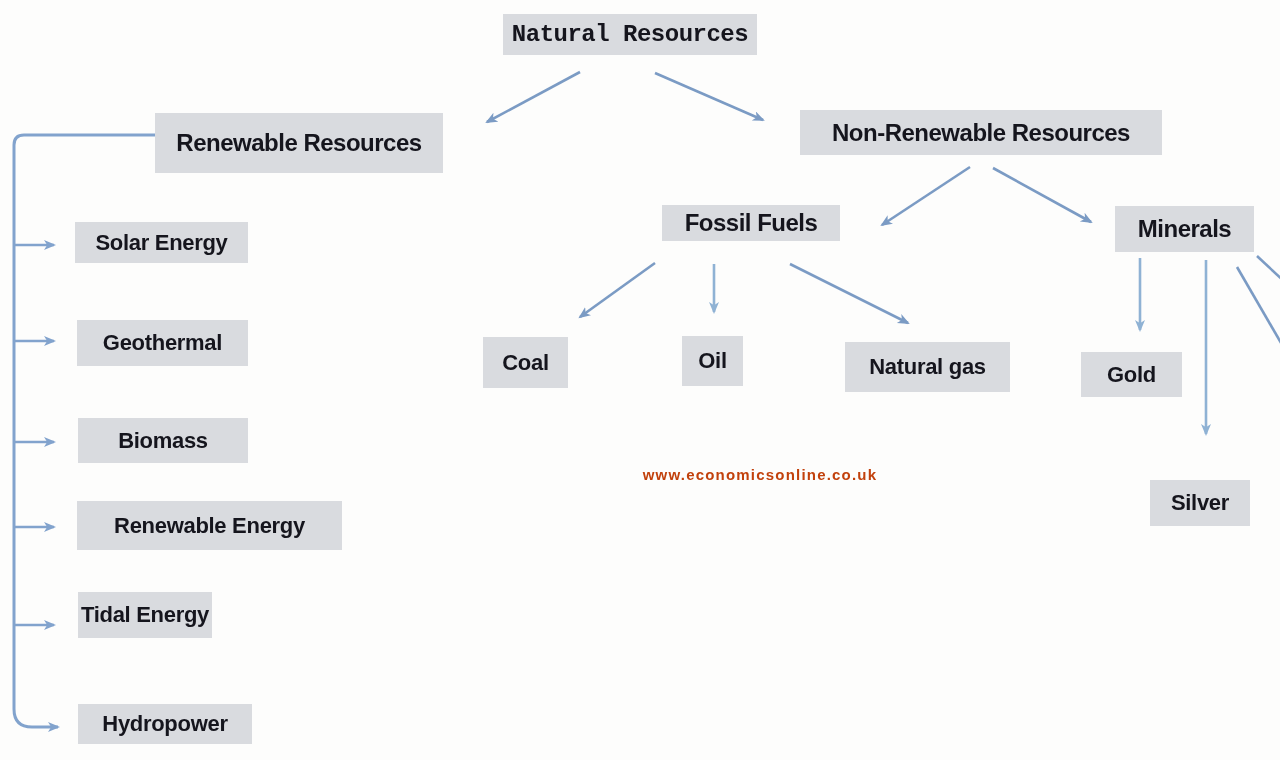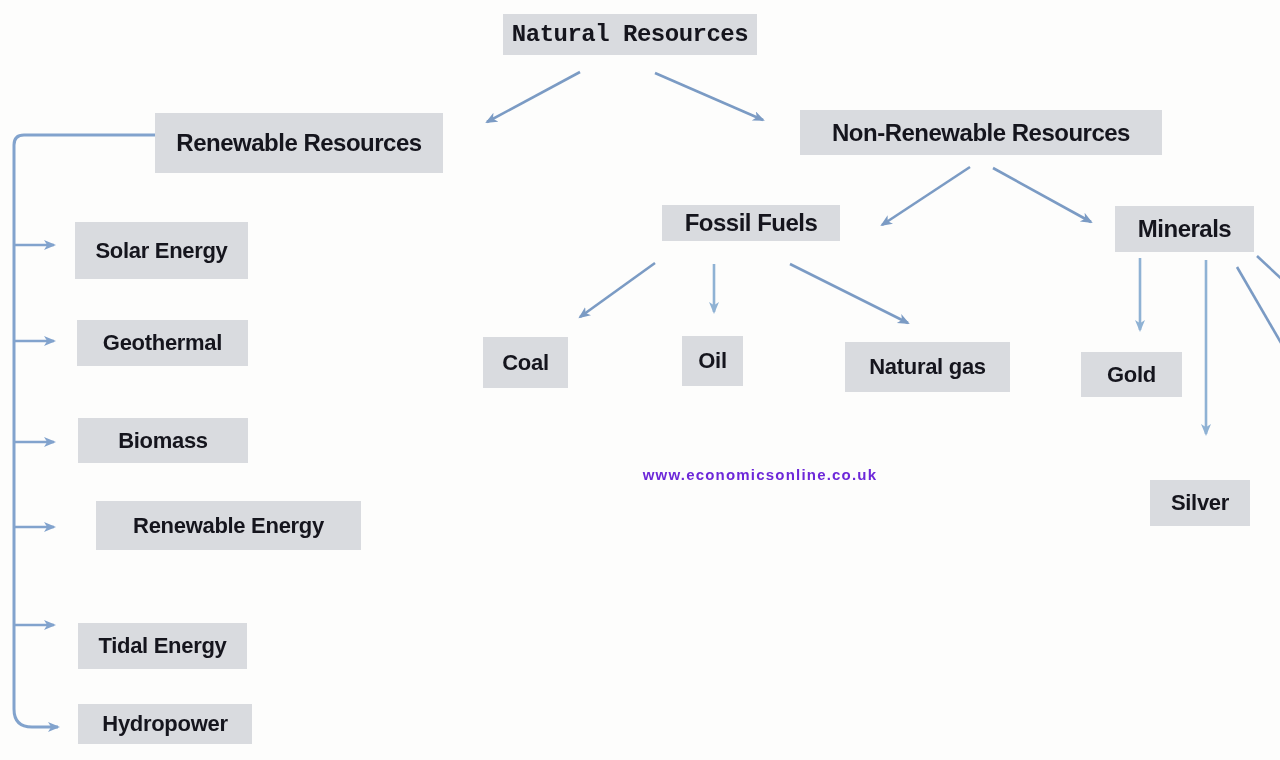--- a/index.html
+++ b/index.html
@@ -41,21 +41,21 @@
     align-items: center;
     justify-content: center;
     white-space: nowrap;
   }
   .node.lg { font-size: 24px; letter-spacing: -0.5px; }
   .watermark {
     position: absolute;
     left: 560px; top: 463px; width: 400px; height: 22px;
     display: flex; align-items: center; justify-content: center;
     font-weight: bold; font-size: 15px; letter-spacing: 1.2px;
-    color: #6d28d9;
+    color: #c2410c;
   }
 </style>
 </head>
 <body>
 
 <div class="stage">
 
   <svg class="links" width="1280" height="760" viewBox="0 0 1280 760">
     <defs>
       <marker id="ah" markerUnits="userSpaceOnUse" markerWidth="16" markerHeight="14" refX="10" refY="5" orient="auto">
@@ -90,29 +90,29 @@
     <line class="branch" x1="15" y1="341" x2="54" y2="341" marker-end="url(#aht)"></line>
     <line class="branch" x1="15" y1="442" x2="54" y2="442" marker-end="url(#aht)"></line>
     <line class="branch" x1="15" y1="527" x2="54" y2="527" marker-end="url(#aht)"></line>
     <line class="branch" x1="15" y1="625" x2="54" y2="625" marker-end="url(#aht)"></line>
   </svg>
 
   <div class="node lg" style="left:503px; top:14px;  width:254px; height:41px;font-family:Liberation Mono, monospace;">Natural Resources</div>
 
   <div class="node lg" style="left:155px; top:113px; width:288px; height:60px;">Renewable Resources</div>
 
-  <div class="node" style="left:75px;  top:222px; width:173px; height:57px;">Solar Energy</div>
+  <div class="node" style="left:75px;  top:222px; width:173px; height:41px;">Solar Energy</div>
 
   <div class="node" style="left:77px;  top:320px; width:171px; height:46px;">Geothermal</div>
 
   <div class="node" style="left:78px;  top:418px; width:170px; height:45px;">Biomass</div>
 
-  <div class="node" style="left:77px;  top:501px; width:265px; height:49px;margin-left:19px;">Renewable Energy</div>
+  <div class="node" style="left:77px;  top:501px; width:265px; height:49px;">Renewable Energy</div>
 
-  <div class="node" style="left:78px;  top:623px; width:169px; height:46px;">Tidal Energy</div>
+  <div class="node" style="left:78px;  top:592px; width:134px; height:46px;">Tidal Energy</div>
 
   <div class="node" style="left:78px;  top:704px; width:174px; height:40px;">Hydropower</div>
 
   <div class="node lg" style="left:800px; top:110px; width:362px; height:45px;">Non-Renewable Resources</div>
 
   <div class="node lg" style="left:662px; top:205px; width:178px; height:36px;">Fossil Fuels</div>
 
   <div class="node" style="left:483px; top:337px; width:85px;  height:51px;">Coal</div>
 
   <div class="node" style="left:682px; top:336px; width:61px;  height:50px;">Oil</div>

